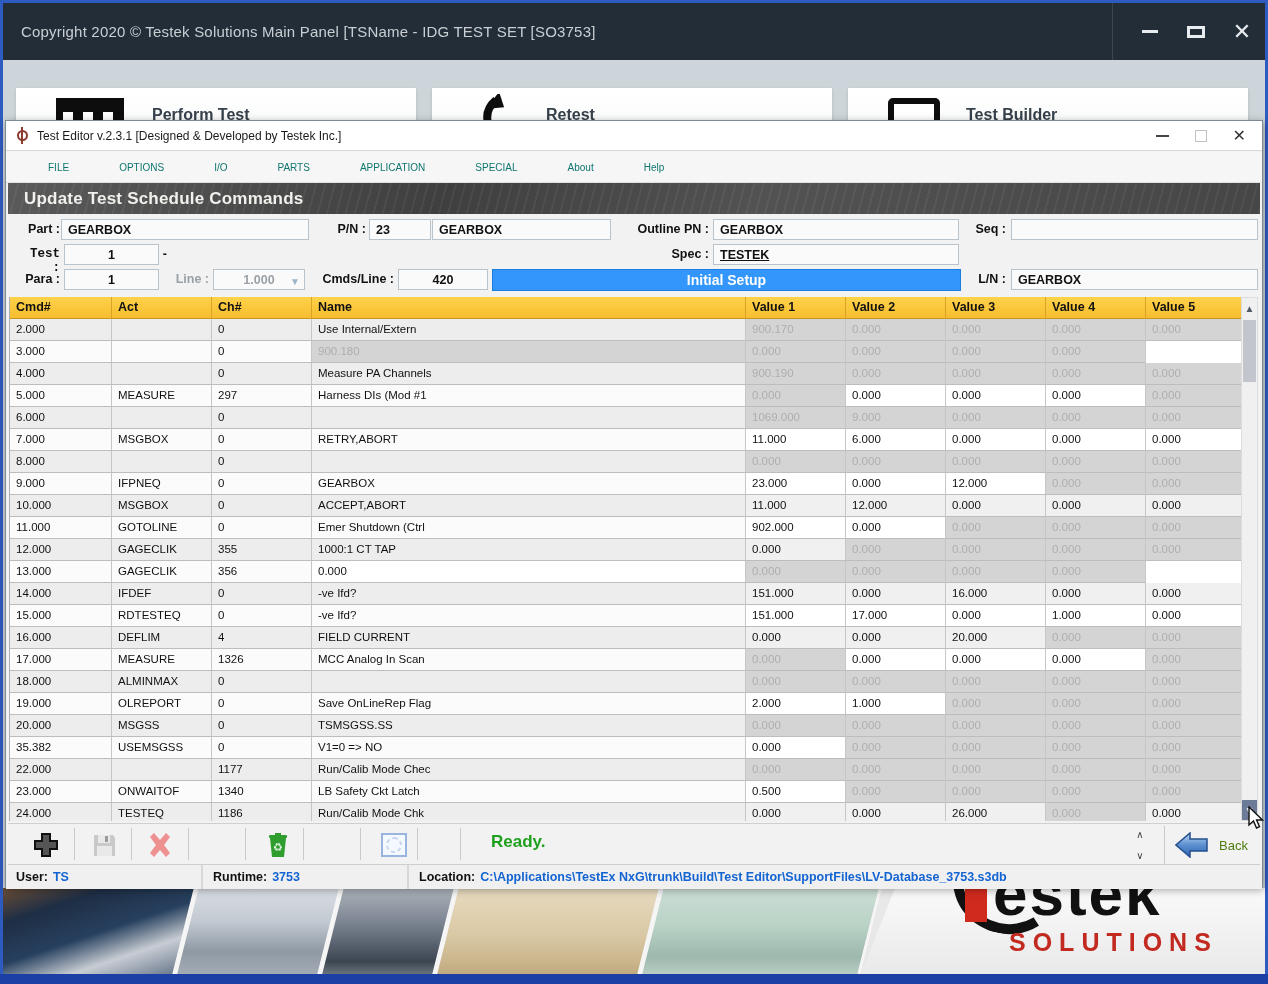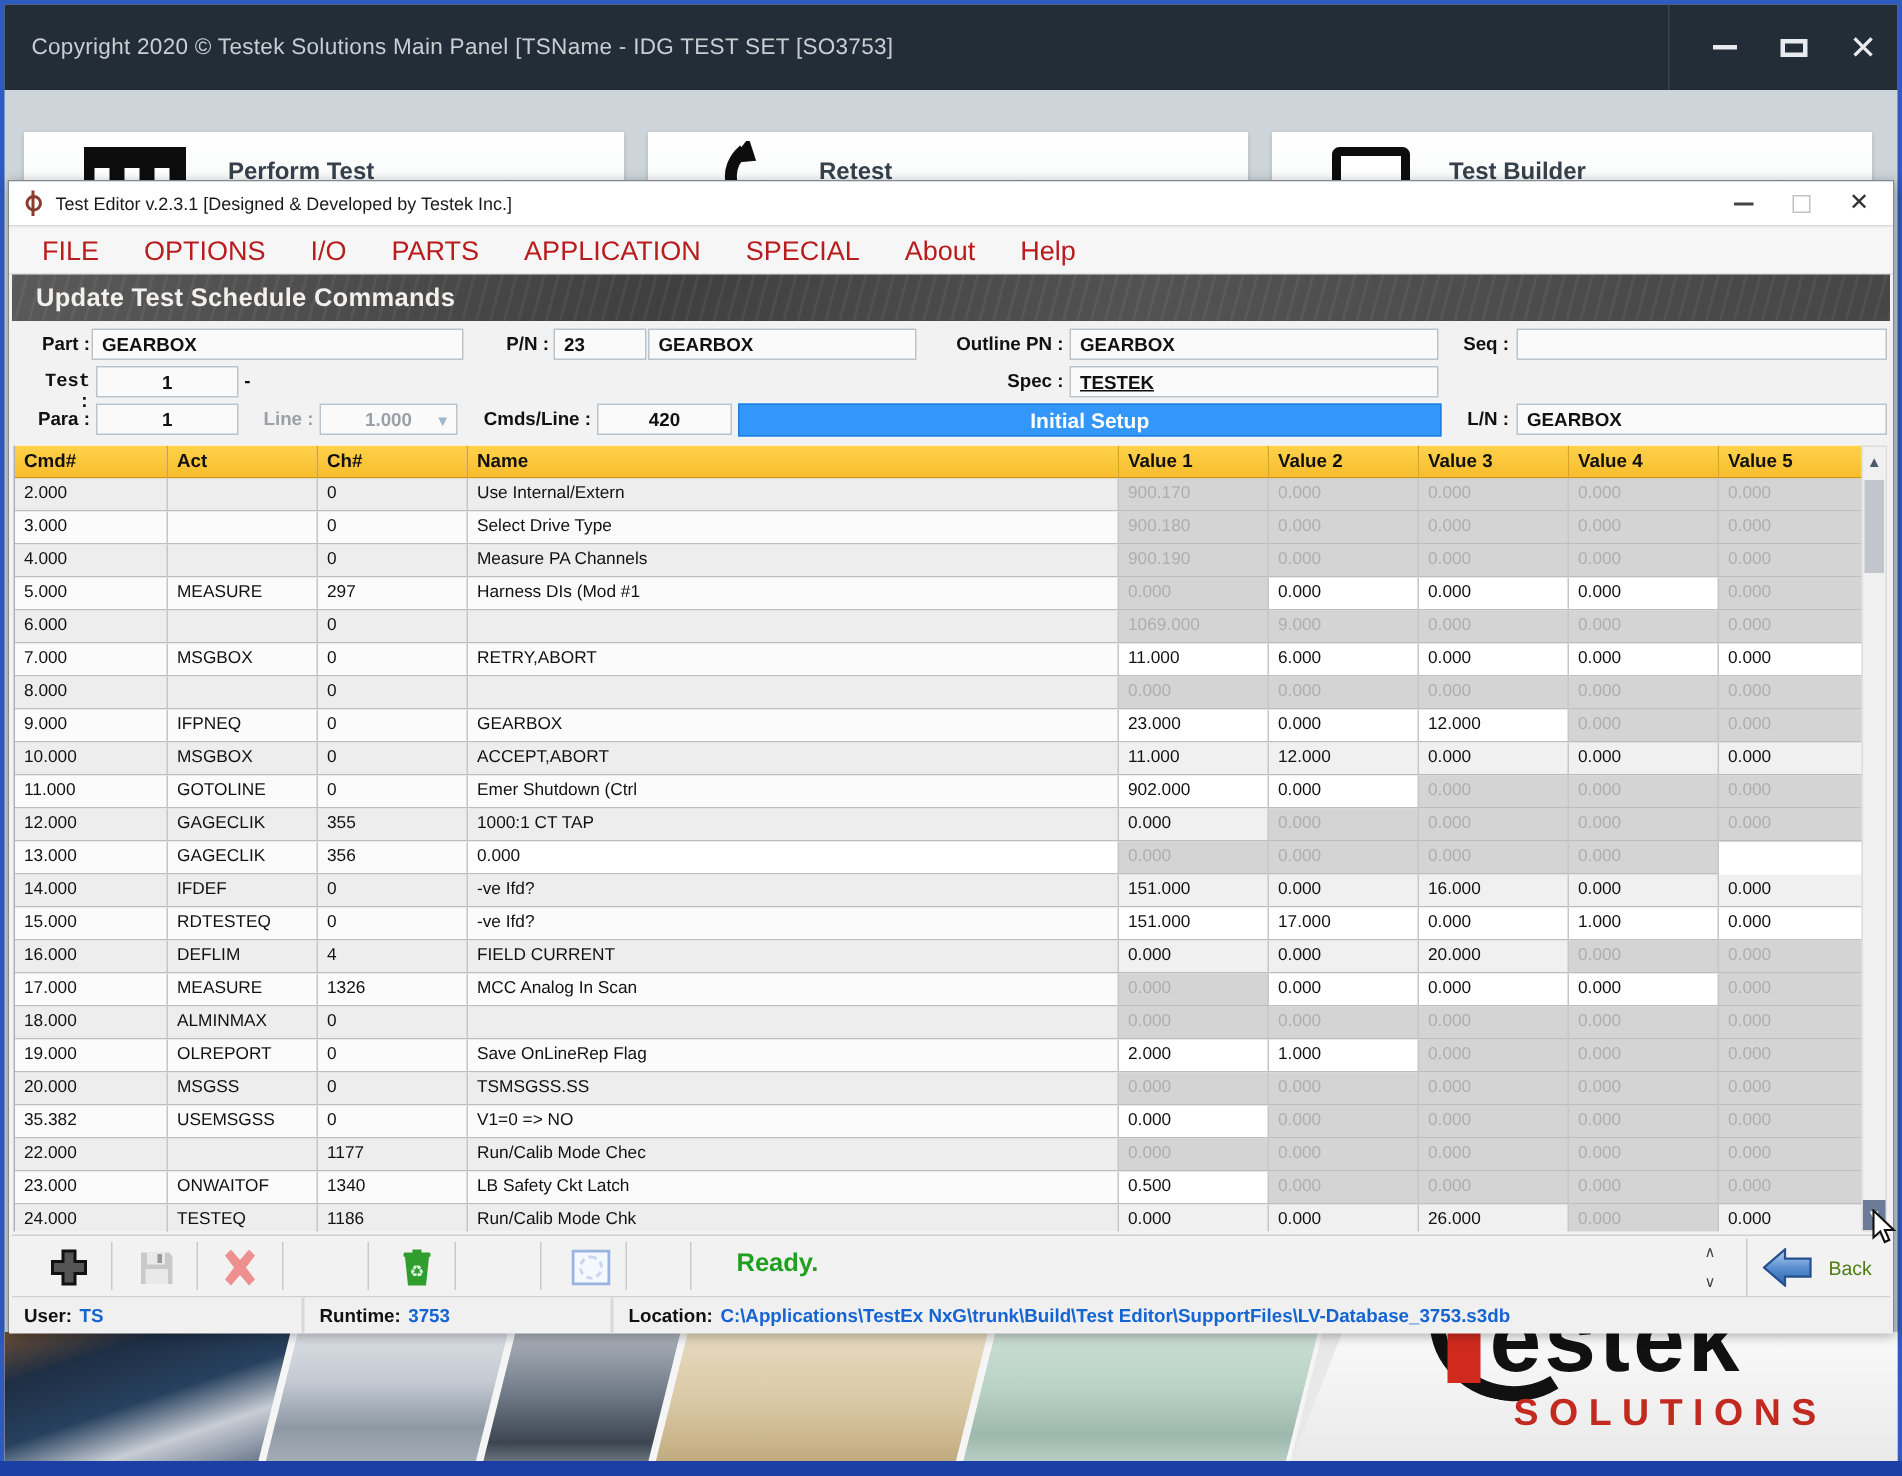--- a/index.html
+++ b/index.html
@@ -37,21 +37,21 @@
   .ed-icon:before { content:""; position:absolute; inset:2px; border:2px solid #8b3a2e; border-radius:50%; }
   .ed-icon:after { content:""; position:absolute; left:6px; top:-1px; width:2px; height:17px; background:#8b3a2e; box-shadow:0 0 0 0; transform-origin:center; }
   .ed-title { font-size:12px; color:#1a1a1a; }
   .ed-ctrls { margin-left:auto; display:flex; align-items:center; gap:26px; padding-right:16px; }
   .ed-ctrls .mini { width:13px; height:2px; background:#444; }
   .ed-ctrls .maxi { width:12px; height:12px; border:1px solid #c2c2c2; }
   .ed-ctrls .clos { font-size:16px; color:#333; line-height:1; }
 
   
   .menubar { position:absolute; left:0; top:31px; right:0; height:31px; background:#f6f6f6; border-bottom:1px solid #e0e0e0; display:flex; align-items:center; padding-left:22px; gap:30px; }
-  .menubar .mi { font-size:18px; color:#b91c1c; }
+  .menubar .mi { font-size:10px; color:#0f766e;margin-left:20px; }
 
   
   .cmd-header { position:absolute; left:2px; top:62px; right:2px; height:31px;
      background:linear-gradient(115deg,#5a5a5a 0%,#3f3f3f 35%,#525252 60%,#464646 100%);
      display:flex; align-items:center; }
   .cmd-header:after { content:""; position:absolute; inset:0; background:repeating-linear-gradient(105deg, rgba(255,255,255,.05) 0 2px, rgba(0,0,0,0) 2px 9px); }
   .cmd-header span { color:#f2f0ec; font-weight:bold; font-size:17px; padding-left:16px; letter-spacing:.2px; }
 
   
   .form { position:absolute; left:0; top:93px; right:0; height:82px; background:#f2f2f2; font-size:12.5px; }
@@ -228,21 +228,20 @@
           <div class="td val dis">900.170</div>
           <div class="td val dis">0.000</div>
           <div class="td val dis">0.000</div>
           <div class="td val dis">0.000</div>
           <div class="td val dis">0.000</div>
         </div>
         <div class="tr odd">
           <div class="td">3.000</div>
           <div class="td"></div>
           <div class="td">0</div>
-          <div class="td">Select Drive Type</div>
           <div class="td val dis">900.180</div>
           <div class="td val dis">0.000</div>
           <div class="td val dis">0.000</div>
           <div class="td val dis">0.000</div>
           <div class="td val dis">0.000</div>
         </div>
         <div class="tr even">
           <div class="td">4.000</div>
           <div class="td"></div>
           <div class="td">0</div>

